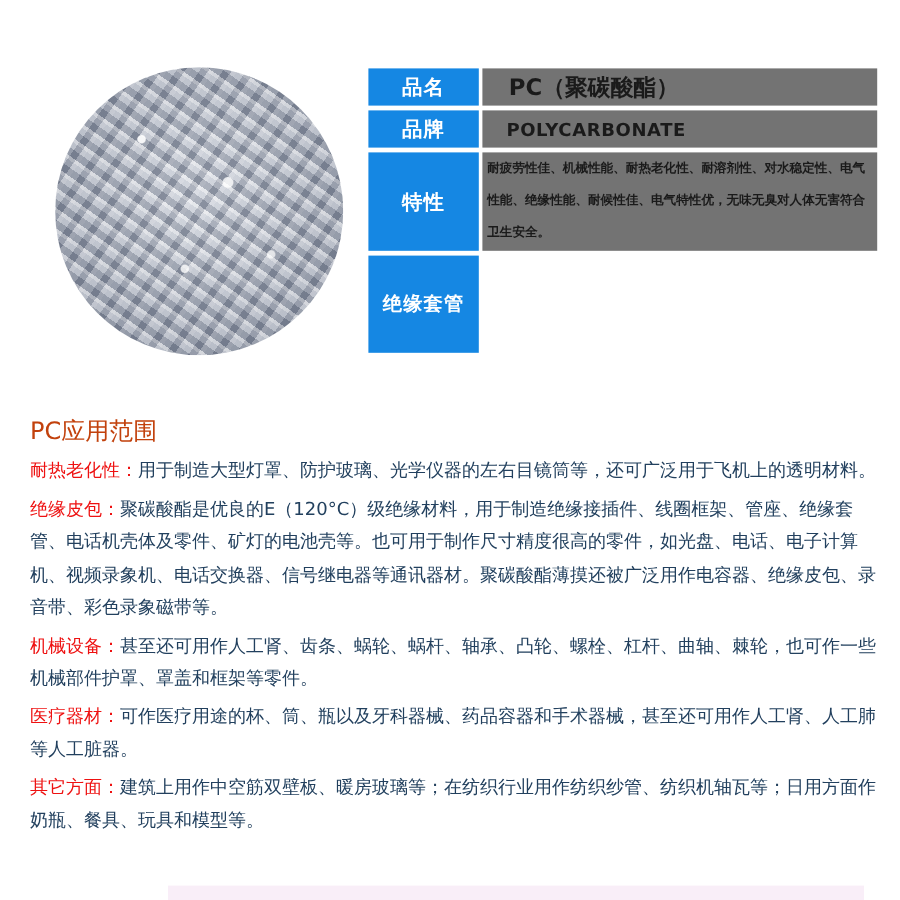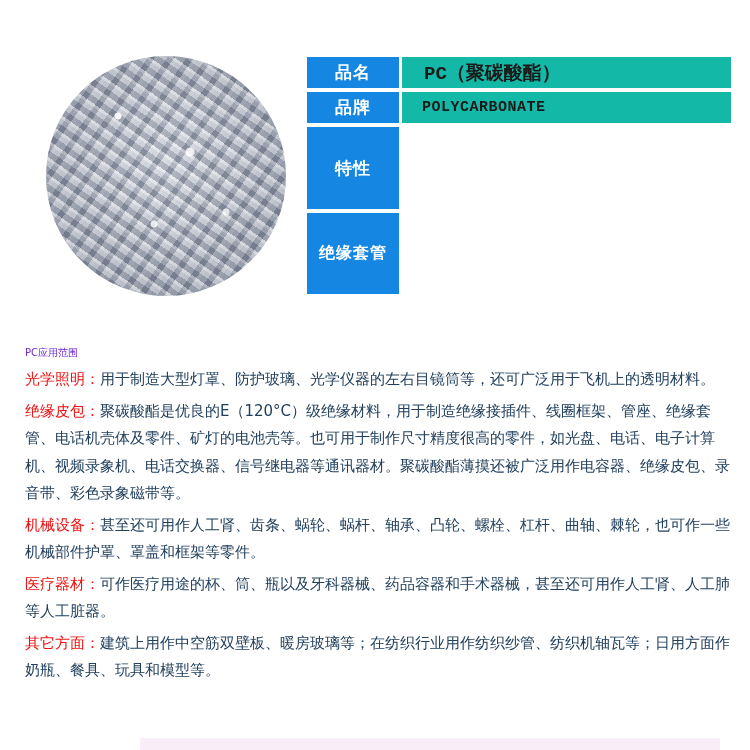--- a/index.html
+++ b/index.html
@@ -8,62 +8,63 @@
   .photo { position:absolute; left:46px; top:56px; width:240px; height:240px; border-radius:50%;
     background:
       radial-gradient(circle at 30% 25%, rgba(255,255,255,0.9) 0 3px, transparent 4px),
       radial-gradient(circle at 60% 40%, rgba(255,255,255,0.8) 0 4px, transparent 5px),
       radial-gradient(circle at 45% 70%, rgba(255,255,255,0.8) 0 3px, transparent 4px),
       radial-gradient(circle at 75% 65%, rgba(255,255,255,0.7) 0 3px, transparent 4px),
       repeating-linear-gradient(35deg, rgba(255,255,255,0.35) 0 3px, rgba(90,100,120,0.35) 3px 9px, rgba(200,205,215,0.3) 9px 14px),
       repeating-linear-gradient(-55deg, rgba(255,255,255,0.3) 0 4px, rgba(70,80,100,0.35) 4px 10px, rgba(220,225,230,0.3) 10px 16px),
       radial-gradient(circle at 50% 45%, #d8dbe2 0%, #a9aeba 60%, #8d93a2 100%);
   }
-  .spec-table { position:absolute; left:307px; top:57px; width:424px;font-family:Liberation Mono, monospace; }
+  .spec-table { position:absolute; left:307px; top:57px; width:424px; }
   .row { display:flex; margin-bottom:4px; }
   .row .lbl { width:92px; background:#1587e3; color:#ffffff; display:flex; align-items:center;
     justify-content:center; font-weight:bold; font-size:17px; letter-spacing:1px; }
-  .row .val { flex:1; background:#14b8a6; margin-left:3px; display:flex; align-items:center;
+  .row .val { flex:1; background:#737373; margin-left:3px; display:flex; align-items:center;
     color:#1a1a1a; font-weight:bold; }
   .r1 { height:31px; } .r2 { height:31px; } .r3 { height:82px; } .r4 { height:81px; }
   .r1 .val { font-size:19px; padding-left:22px; }
   .r2 .val { font-size:15px; padding-left:20px; letter-spacing:0.5px; }
   .r3 .val, .r4 .val { font-size:10.5px; line-height:27px; padding-left:4px; padding-right:4px; display:block; padding-top:0; }
   .r3 .val { padding-top:0; }
   .r4 .lbl { font-size:16px; }
   .apps { position:absolute; left:25px; top:346px; width:705px; font-size:15px; color:#22405e; }
-  .apps .heading { color:#6d28d9; font-size:10px; margin-bottom:6px; }
+  .apps .heading { color:#c2410c; font-size:20px; margin-bottom:6px; }
   .apps p { margin:0 0 4px 0; line-height:27.5px; }
   .apps .k { color:#ee1111; }
   .footer-strip { position:absolute; left:140px; top:738px; width:580px; height:12px; background:#f9eef8; }
 </style>
 </head>
 <body>
 
 <div class="photo"></div>
 
 <div class="spec-table">
   <div class="row r1">
     <div class="lbl">品名</div>
     <div class="val">PC（聚碳酸酯）</div>
   </div>
   <div class="row r2">
     <div class="lbl">品牌</div>
     <div class="val">POLYCARBONATE</div>
   </div>
   <div class="row r3">
     <div class="lbl">特性</div>
+    <div class="val">耐疲劳性佳、机械性能、耐热老化性、耐溶剂性、对水稳定性、电气性能、绝缘性能、耐候性佳、电气特性优，无味无臭对人体无害符合卫生安全。</div>
   </div>
   <div class="row r4">
     <div class="lbl">绝缘套管</div>
   </div>
 </div>
 
 <div class="apps">
   <div class="heading">PC应用范围</div>
-  <p><span class="k">光学照明：</span><span>用于制造大型灯罩、防护玻璃、光学仪器的左右目镜筒等，还可广泛用于飞机上的透明材料。</span></p>
+  <p><span class="k">耐热老化性：</span><span>用于制造大型灯罩、防护玻璃、光学仪器的左右目镜筒等，还可广泛用于飞机上的透明材料。</span></p>
   <p><span class="k">绝缘皮包：</span><span>聚碳酸酯是优良的E（120°C）级绝缘材料，用于制造绝缘接插件、线圈框架、管座、绝缘套管、电话机壳体及零件、矿灯的电池壳等。也可用于制作尺寸精度很高的零件，如光盘、电话、电子计算机、视频录象机、电话交换器、信号继电器等通讯器材。聚碳酸酯薄摸还被广泛用作电容器、绝缘皮包、录音带、彩色录象磁带等。</span></p>
   <p><span class="k">机械设备：</span><span>甚至还可用作人工肾、齿条、蜗轮、蜗杆、轴承、凸轮、螺栓、杠杆、曲轴、棘轮，也可作一些机械部件护罩、罩盖和框架等零件。</span></p>
   <p><span class="k">医疗器材：</span><span>可作医疗用途的杯、筒、瓶以及牙科器械、药品容器和手术器械，甚至还可用作人工肾、人工肺等人工脏器。</span></p>
   <p><span class="k">其它方面：</span><span>建筑上用作中空筋双壁板、暖房玻璃等；在纺织行业用作纺织纱管、纺织机轴瓦等；日用方面作奶瓶、餐具、玩具和模型等。</span></p>
 </div>
 
 <div class="footer-strip"></div>
 
 </body></html>

